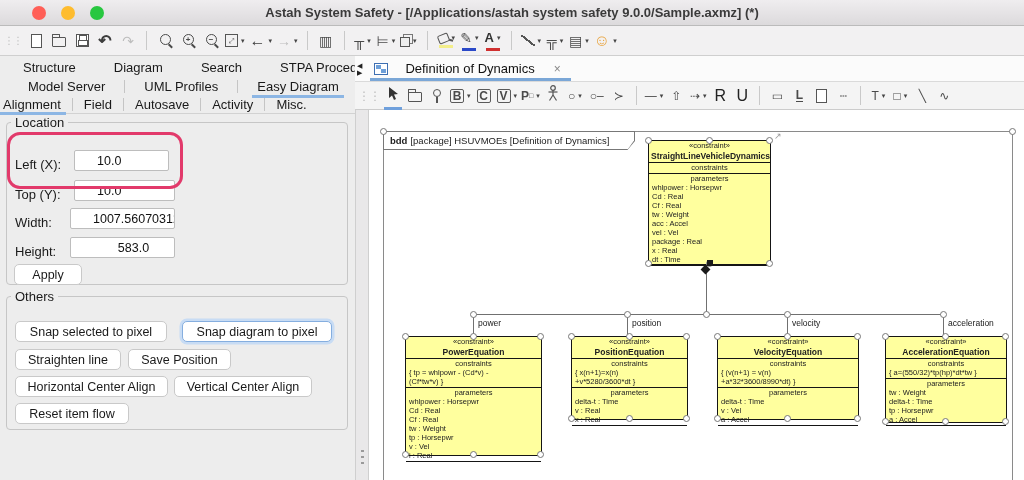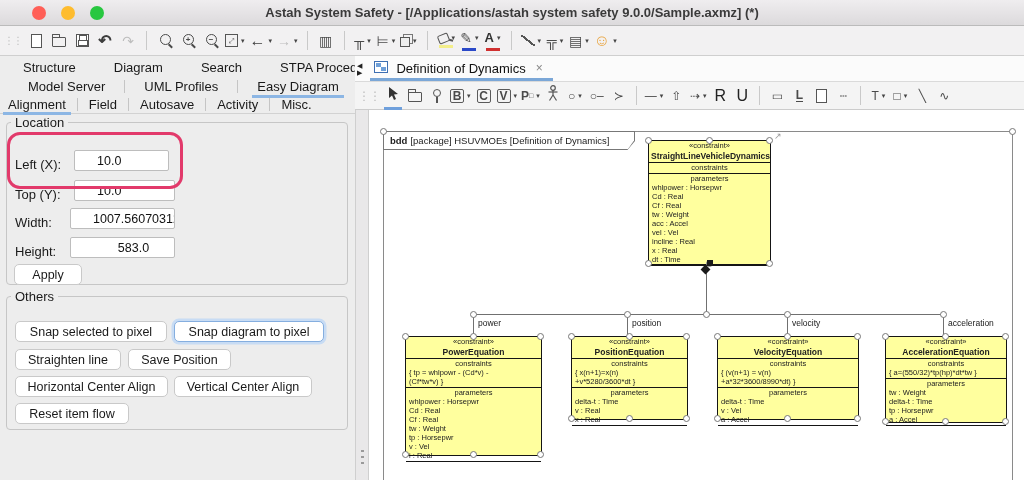--- a/index.html
+++ b/index.html
@@ -57,54 +57,54 @@
     background:linear-gradient(to top right, transparent 44%, #555 44%, #555 56%, transparent 56%); }
   .ic-pin { width:8px; height:8px; border:1.4px solid #555; border-radius:50%; position:relative; margin-bottom:5px;}
   .ic-pin::after { content:""; position:absolute; left:2.2px; top:7px; width:1.4px; height:6px; background:#555; }
   .titem.active::after { content:""; position:absolute; left:0; right:0; bottom:-2px; height:3px; background:#6FA0DC; }
 
   
   #left-panel { position:absolute; left:0; top:56px; width:355px; height:424px; background:#EDEDED; }
   .tabrow { position:absolute; left:0; width:355px; height:19px; display:flex; align-items:center; font-size:13px; }
   #tabrow1 { top:2px;  padding-left:20px; gap:16px; }
   #tabrow2 { top:21px; padding-left:25px; gap:16px; }
-  #tabrow3 { top:40px; height:18px; padding-left:5px; gap:8px; border-bottom:1px solid #D2D2D2; }
+  #tabrow3 { top:40px; height:18px; gap:8px; border-bottom:1px solid #D2D2D2; }
   .ptab { position:relative; white-space:nowrap; padding:1px 3px; color:#1A1A1A; }
   .ptab.active::after { content:""; position:absolute; left:-2px; right:-2px; bottom:-3px; height:3px; background:#8CB6E4; }
   #tabrow3 .ptab.active::after { bottom:-2px; }
   .tabsep { width:1px; height:13px; background:#C5C5C5; }
 
   fieldset { position:absolute; border:1px solid #C6C6C6; border-radius:4px; background:#EDEDED; }
   legend { font-size:13px; padding:0 4px; margin-left:4px; color:#1A1A1A; }
   #loc-group { left:6px; top:59px; width:342px; height:170px; }
   #others-group { left:6px; top:233px; width:342px; height:141px; }
 
   .fldlabel { position:absolute; font-size:13px; color:#1A1A1A; }
   .fld { position:absolute; height:21px; border:1px solid #BDBDBD; border-radius:2px; background:#fff;
     font-size:12.5px; padding-left:22px; font-family:"Liberation Sans",sans-serif; color:#111; }
   .btn { position:absolute; height:21px; background:#FFF; border:1px solid #C9C9C9; border-radius:5px;
     font-size:12.5px; font-family:"Liberation Sans",sans-serif; color:#1A1A1A; text-align:center; padding:0 6px;}
-  .btn.focused { border:1px solid #85AEDF; box-shadow:0 0 0 2.5px #C8DCF4; }
+  .btn.focused { border:1px solid #85AEDF; box-shadow:0 0 0 2.5px #C8DCF4;margin-left:8px; }
 
   #annotation { position:absolute; left:7px; top:76px; width:176px; height:57px;
     border:3.2px solid #E23A6B; border-radius:13px; pointer-events:none; z-index:5; }
 
   
   #splitter { position:absolute; left:355px; top:110px; width:14px; height:370px;
     background:#E9E8E9; border-left:1px solid #CFCFCF; border-right:1px solid #CFCFCF; }
   #splitter .dots { position:absolute; left:5px; top:340px; width:3px; height:18px;
     background:repeating-linear-gradient(#9A9A9A 0 2px, transparent 2px 6px); }
 
   
   #right-header { position:absolute; left:355px; top:56px; width:669px; height:54px; background:#FAFAFA; }
   #dgm-tabbar { position:absolute; left:0; top:0; width:669px; height:26px; background:#FBFBFB;
     border-bottom:1px solid #DADADA; display:flex; align-items:center; }
   .tab-arrows { display:flex; flex-direction:column; margin-left:2px; line-height:7px; }
   .tab-arrows span { font-size:7px; color:#222; }
-  .dtab { position:relative; display:flex; align-items:flex-start; gap:8px; margin-left:8px; padding:3px 4px; }
+  .dtab { position:relative; display:flex; align-items:center; gap:17px; margin-left:8px; padding:3px 4px; }
   .dtab::after { content:""; position:absolute; left:0; right:-6px; bottom:-2px; height:3px; background:#7BA7D7; }
   .dtab-icon { width:14px; height:12px; border:1.3px solid #3E6FB2; background:#fff; position:relative; }
   .dtab-icon::before { content:""; position:absolute; left:1px; top:1px; width:5px; height:4px; background:#6E9FD8; }
   .dtab-icon::after { content:""; position:absolute; right:1px; bottom:1px; width:5px; height:4px; background:#6E9FD8; }
   .dtab-label { font-size:13px; color:#111; }
   .dtab-close { font-size:12px; color:#888; margin-left:2px; }
   #dgm-toolbar { position:absolute; left:0; top:26px; width:669px; height:28px; background:#F4F4F4;
     border-bottom:1px solid #CCC; display:flex; align-items:center; padding-left:3px; gap:4px; }
   #dgm-toolbar .g { font-size:12px; }
 
@@ -545,21 +545,21 @@
             <div class="shead">constraints</div>
           </div>
           <div class="bsec">
             <div class="shead">parameters</div>
             <div class="pline">whlpower : Horsepwr</div>
             <div class="pline">Cd : Real</div>
             <div class="pline">Cf : Real</div>
             <div class="pline">tw : Weight</div>
             <div class="pline">acc : Accel</div>
             <div class="pline">vel : Vel</div>
-            <div class="pline">incline : Real</div>
+            <div class="pline">package : Real</div>
             <div class="pline">x : Real</div>
             <div class="pline">dt : Time</div>
           </div>
           <span class="handle" style="left: -4px; top: -4px;"></span>
           <span class="handle" style="left: 56.5px; top: -4px;"></span>
           <span class="handle" style="left: 117px; top: -4px;"></span>
           <span class="handle" style="left: -4px; top: 119px;"></span>
           <span class="handle" style="left: 56.5px; top: 119px;"></span>
           <span class="handle" style="left: 117px; top: 119px;"></span>
           <span class="portsq" style="left: 57.5px; top: 119px;"></span>

